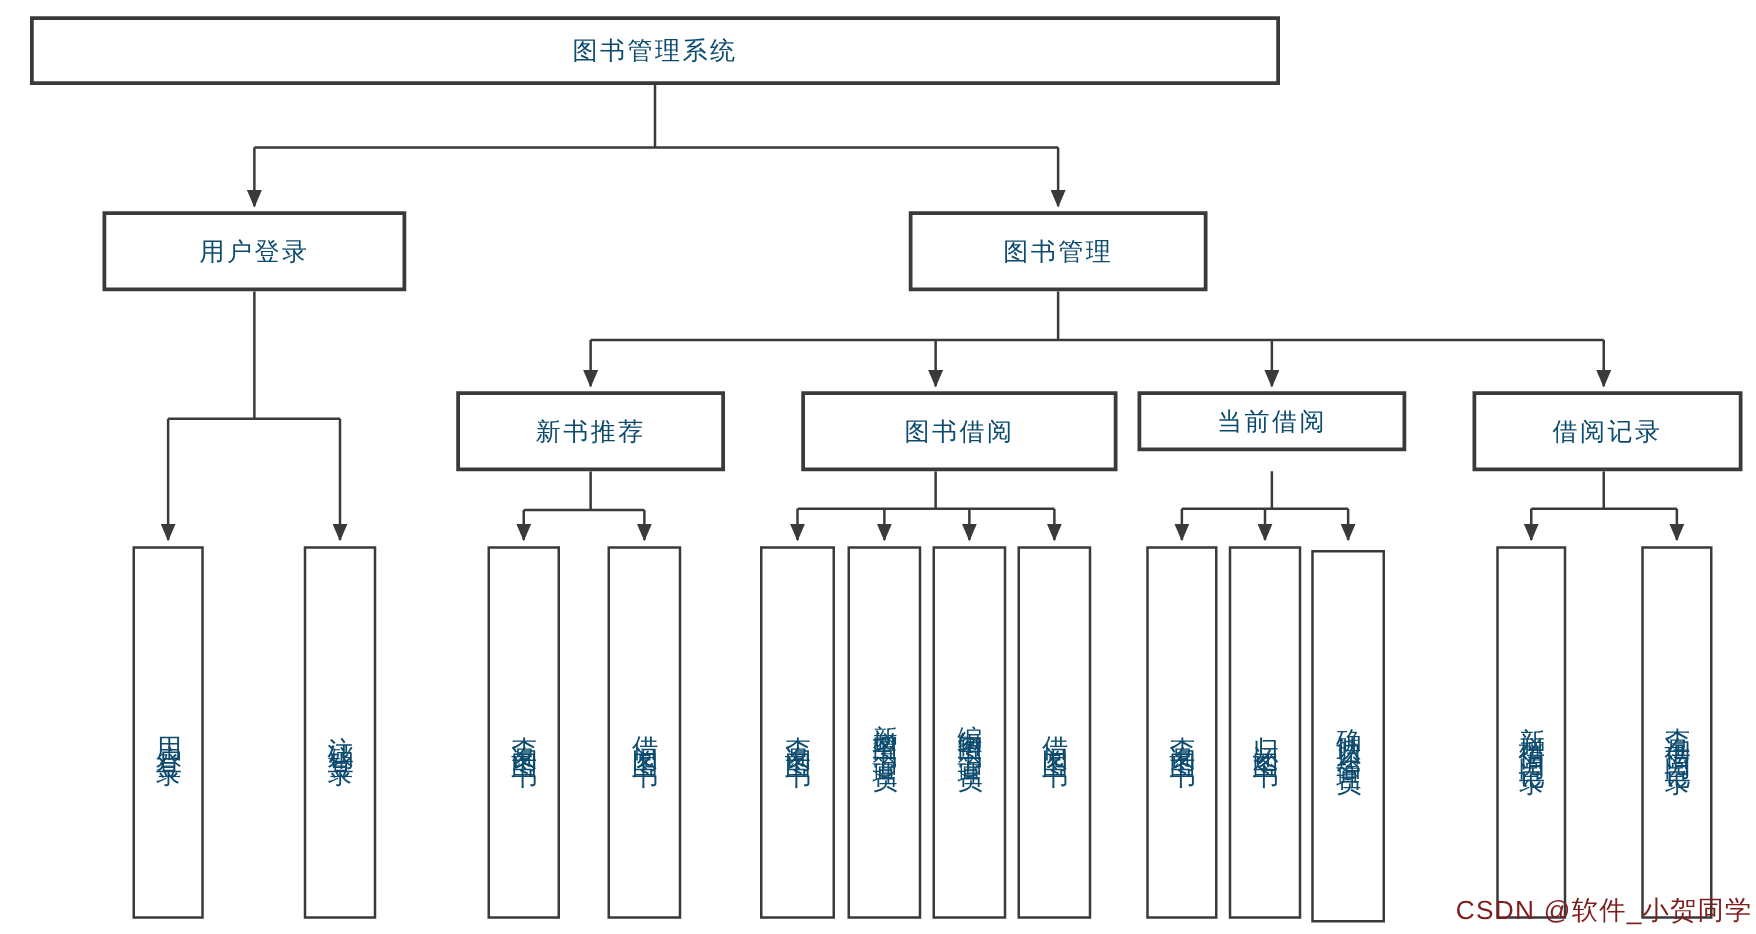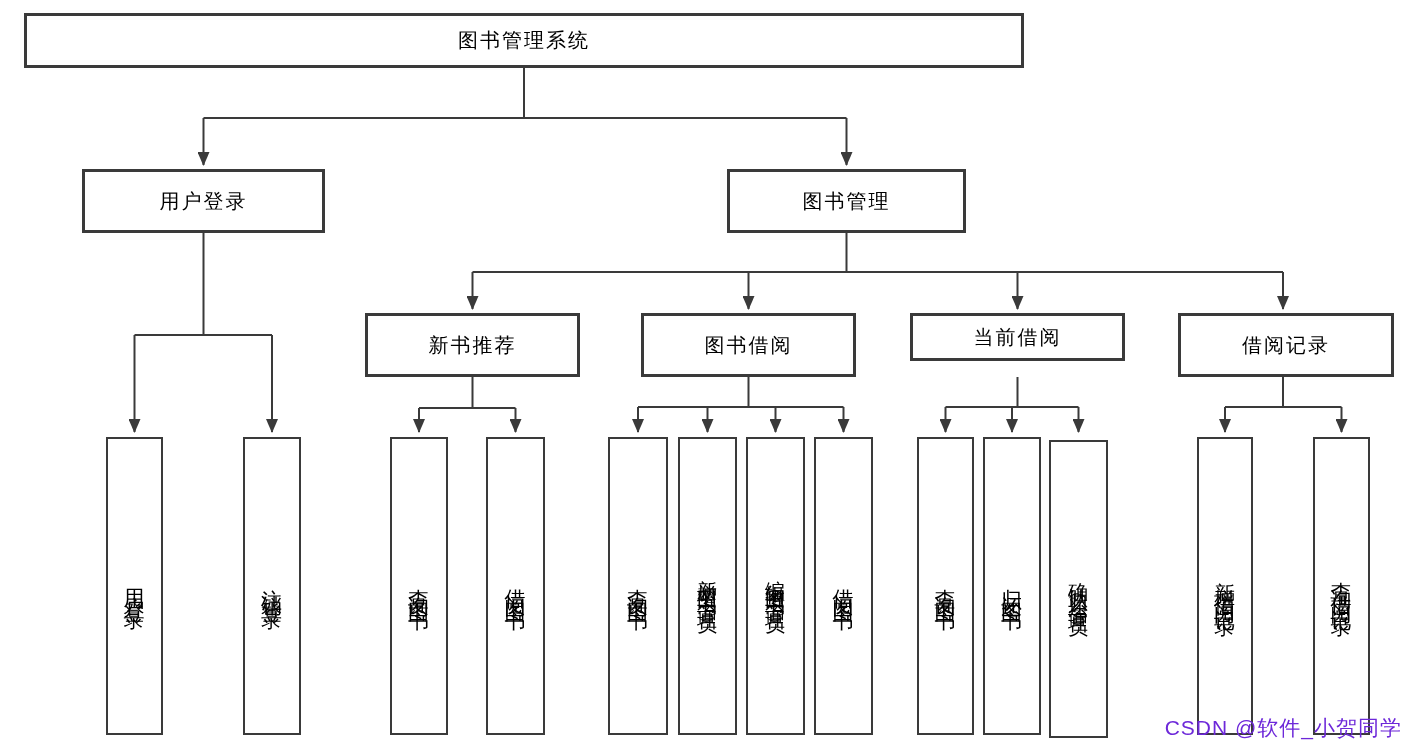--- a/index.html
+++ b/index.html
@@ -16,41 +16,41 @@
   .node {
     position: absolute;
     box-sizing: border-box;
     background: #ffffff;
     border: 3px solid #3a3a3a;
     display: flex;
     align-items: center;
     justify-content: center;
     font-size: 20px;
     letter-spacing: 2px;
-    color: #000000;
+    color: #0c4a6e;
     z-index: 2;
   }
   .leaf {
     border-width: 2px;
     font-size: 21px;
   }
   .leaf .vtext {
     writing-mode: vertical-rl;
     text-orientation: mixed;
     letter-spacing: 7px;
     line-height: 1;
     white-space: nowrap;
   }
   .leaf .vtext.long { letter-spacing: 5px; font-size: 20px; }
   .watermark {
     position: absolute;
     top: 714px;
     right: 3px;
     font-size: 21px;
-    color: #6d28d9;
+    color: #7f1d1d;
     letter-spacing: 1px;
     z-index: 3;
     white-space: nowrap;
   }
 </style>
 </head>
 <body>
 
 <div class="canvas">
 
@@ -116,21 +116,21 @@
   <div class="node" style="left:82px; top:169px; width:243px; height:64px;">
     <span>用户登录</span>
   </div>
   <div class="node" style="left:727px; top:169px; width:239px; height:64px;">
     <span>图书管理</span>
   </div>
 
   <div class="node" style="left:365px; top:313px; width:215px; height:64px;">
     <span>新书推荐</span>
   </div>
-  <div class="node" style="left:641px; top:313px; width:215px; height:64px;">
+  <div class="node" style="left:641px; top:313px; width:253px; height:64px;">
     <span>图书借阅</span>
   </div>
   <div class="node" style="left:910px; top:313px; width:215px; height:48px;">
     <span>当前借阅</span>
   </div>
   <div class="node" style="left:1178px; top:313px; width:216px; height:64px;">
     <span>借阅记录</span>
   </div>
 
   <div class="node leaf" style="left:106px; top:437px; width:57px; height:298px;">

